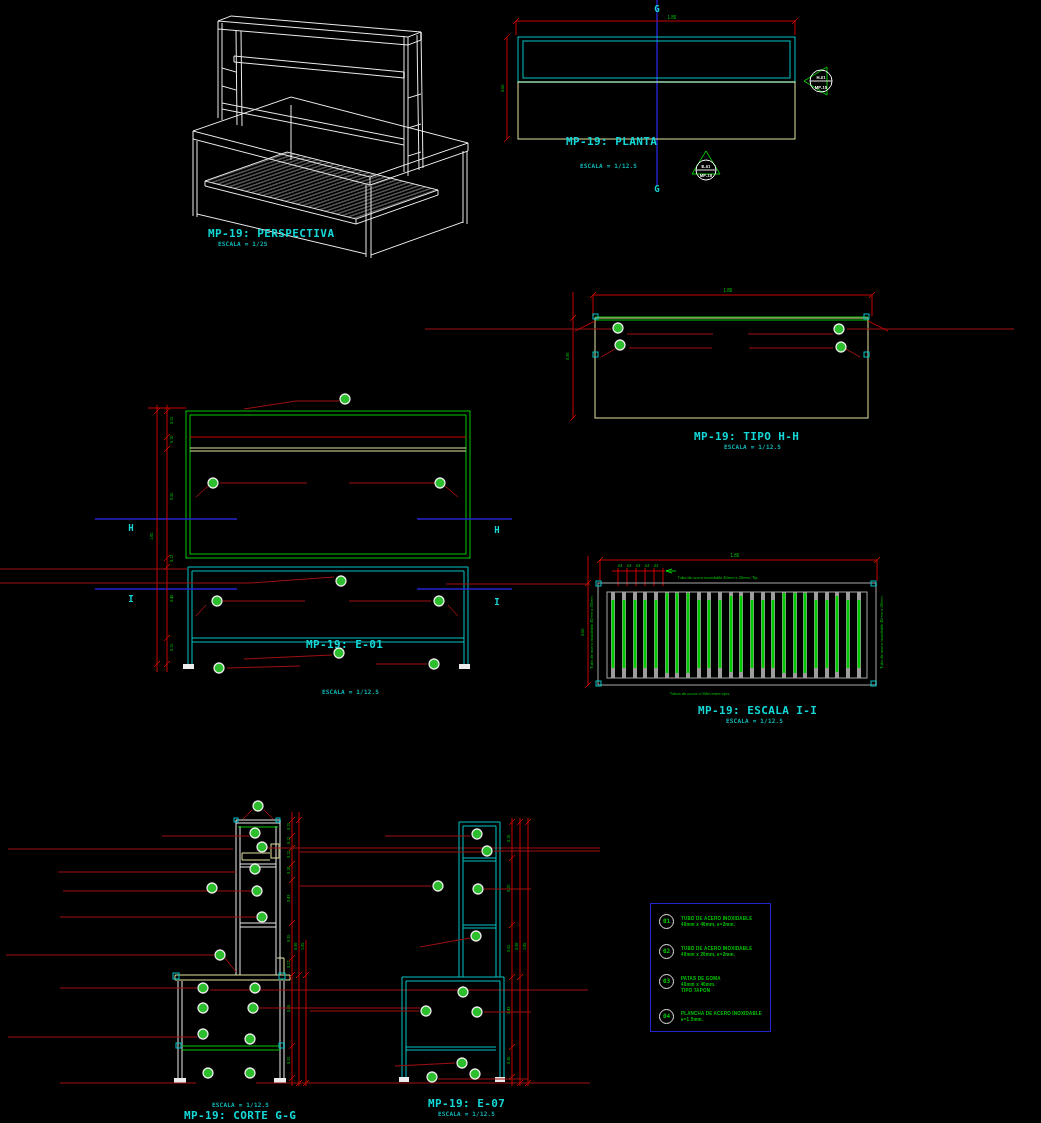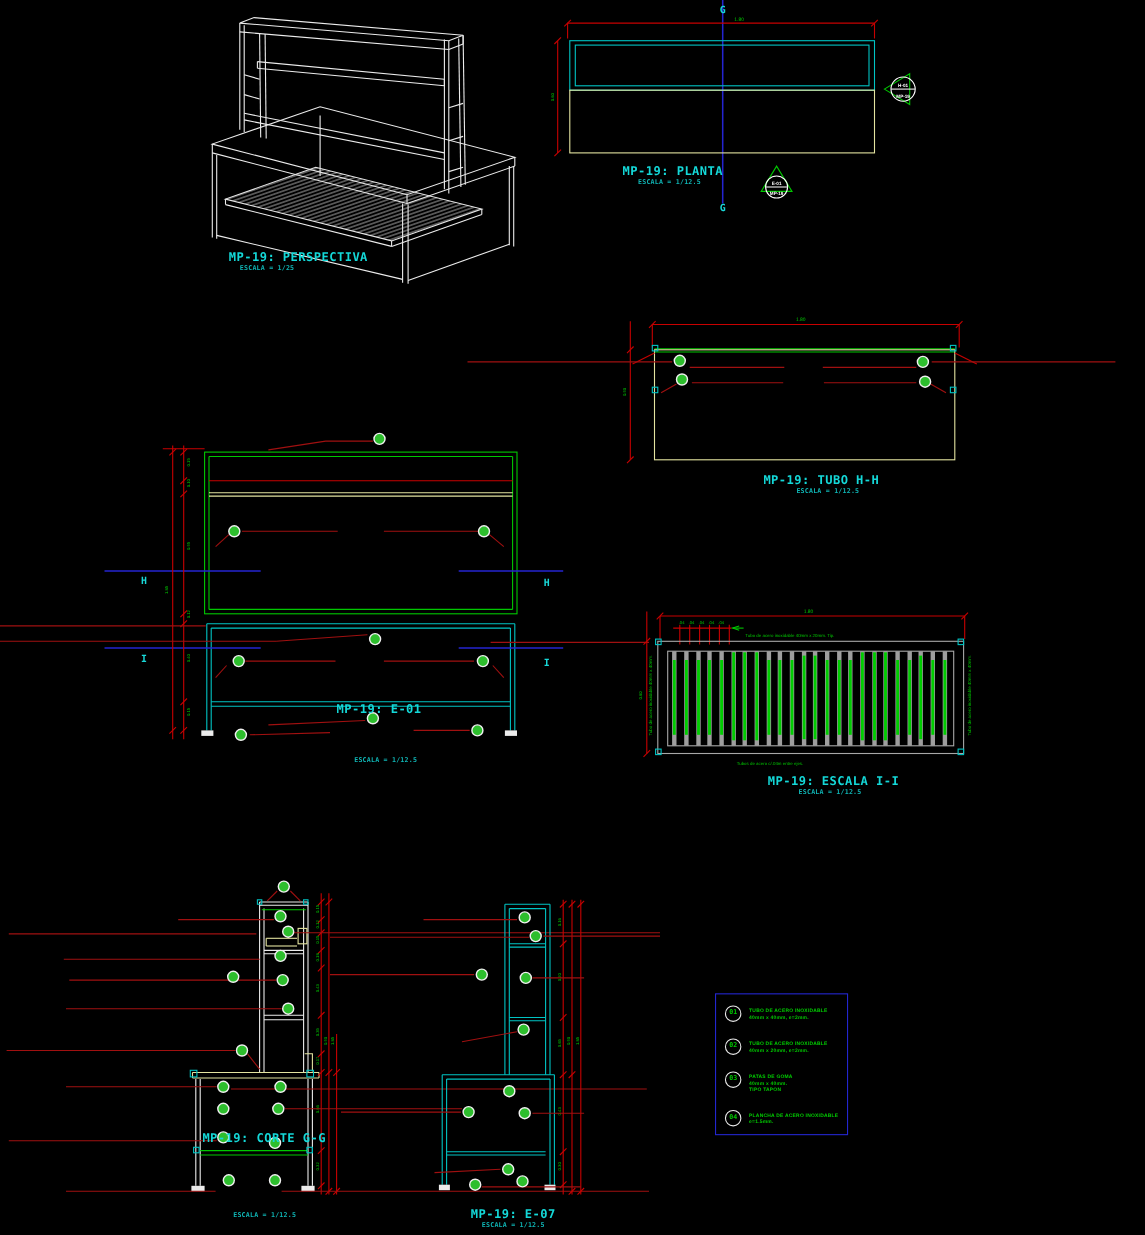--- a/index.html
+++ b/index.html
@@ -539,33 +539,33 @@
       <circle class="co" cx="462" cy="1063" r="5"></circle>
       <circle class="co" cx="432" cy="1077" r="5"></circle>
       <circle class="co" cx="475" cy="1074" r="5"></circle>
     </g>
   </g>
 </svg>
 
 <div class="vtitle" style="left:208px;top:227px">MP-19: PERSPECTIVA</div>
 <div class="vscale" style="left:218px;top:240px">ESCALA = 1/25</div>
 
-<div class="vtitle" style="left:566px;top:149px">MP-19: PLANTA</div>
+<div class="vtitle" style="left:566px;top:135px">MP-19: PLANTA</div>
 <div class="vscale" style="left:580px;top:162px">ESCALA = 1/12.5</div>
 
 <div class="vtitle" style="left:306px;top:638px">MP-19: E-01</div>
 <div class="vscale" style="left:322px;top:688px">ESCALA = 1/12.5</div>
 
-<div class="vtitle" style="left:694px;top:430px">MP-19: TUBO H-H</div>
+<div class="vtitle" style="left:694px;top:430px">MP-19: TIPO H-H</div>
 <div class="vscale" style="left:724px;top:443px">ESCALA = 1/12.5</div>
 
 <div class="vtitle" style="left:698px;top:704px">MP-19: ESCALA I-I</div>
 <div class="vscale" style="left:726px;top:717px">ESCALA = 1/12.5</div>
 
-<div class="vtitle" style="left:184px;top:1028px">MP-19: CORTE G-G</div>
+<div class="vtitle" style="left:184px;top:1109px">MP-19: CORTE G-G</div>
 <div class="vscale" style="left:212px;top:1101px">ESCALA = 1/12.5</div>
 
 <div class="vtitle" style="left:428px;top:1097px">MP-19: E-07</div>
 <div class="vscale" style="left:438px;top:1110px">ESCALA = 1/12.5</div>
 
 <div class="legend">
   <div class="litem">
     <div class="lnum">01</div>
     <div class="ltext">
       <div>TUBO DE ACERO INOXIDABLE</div>

